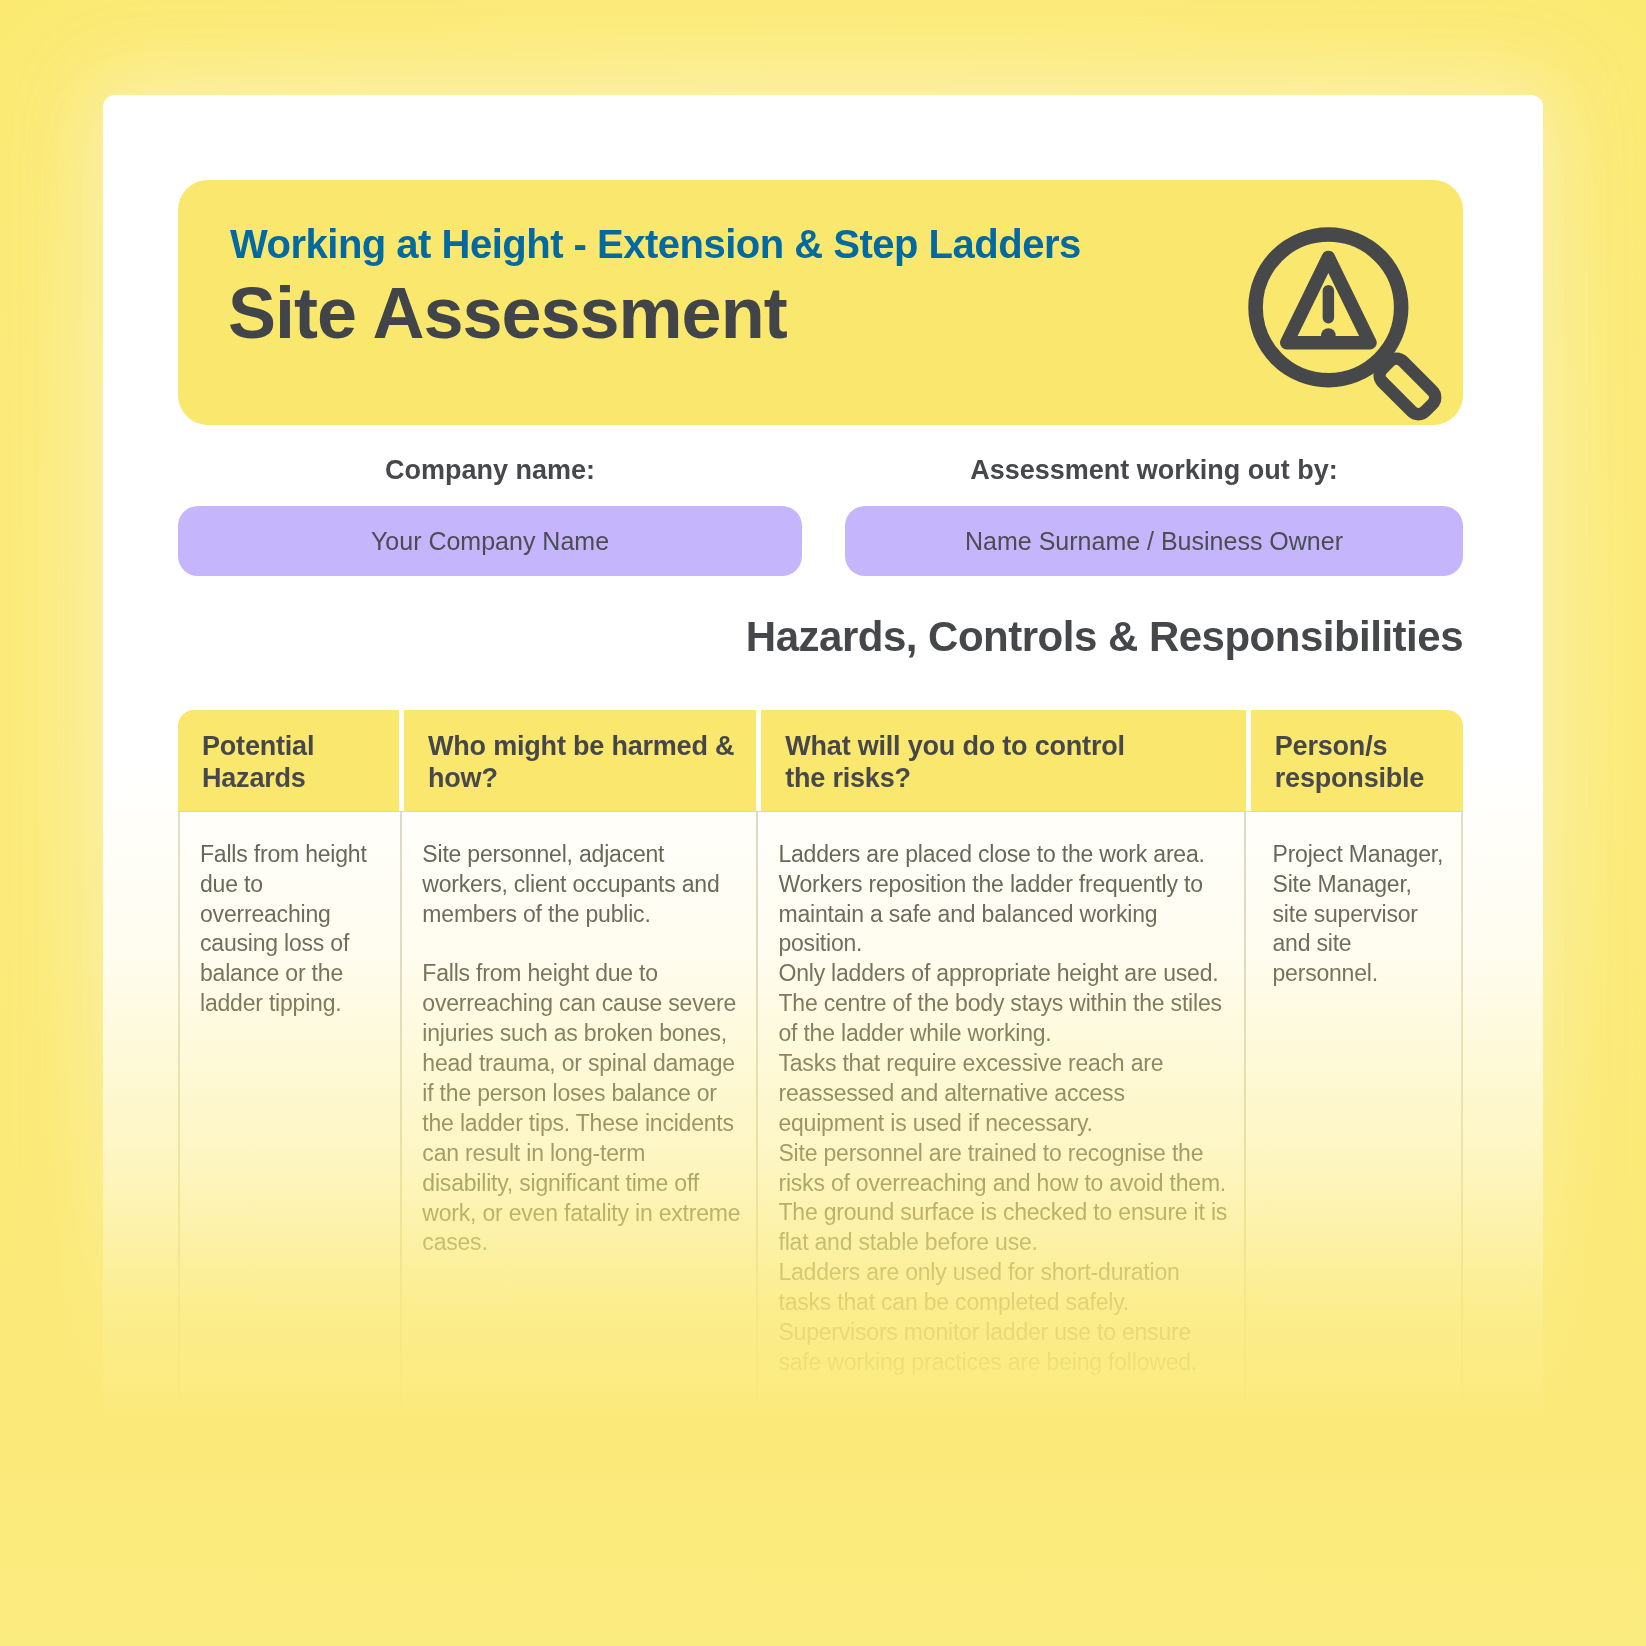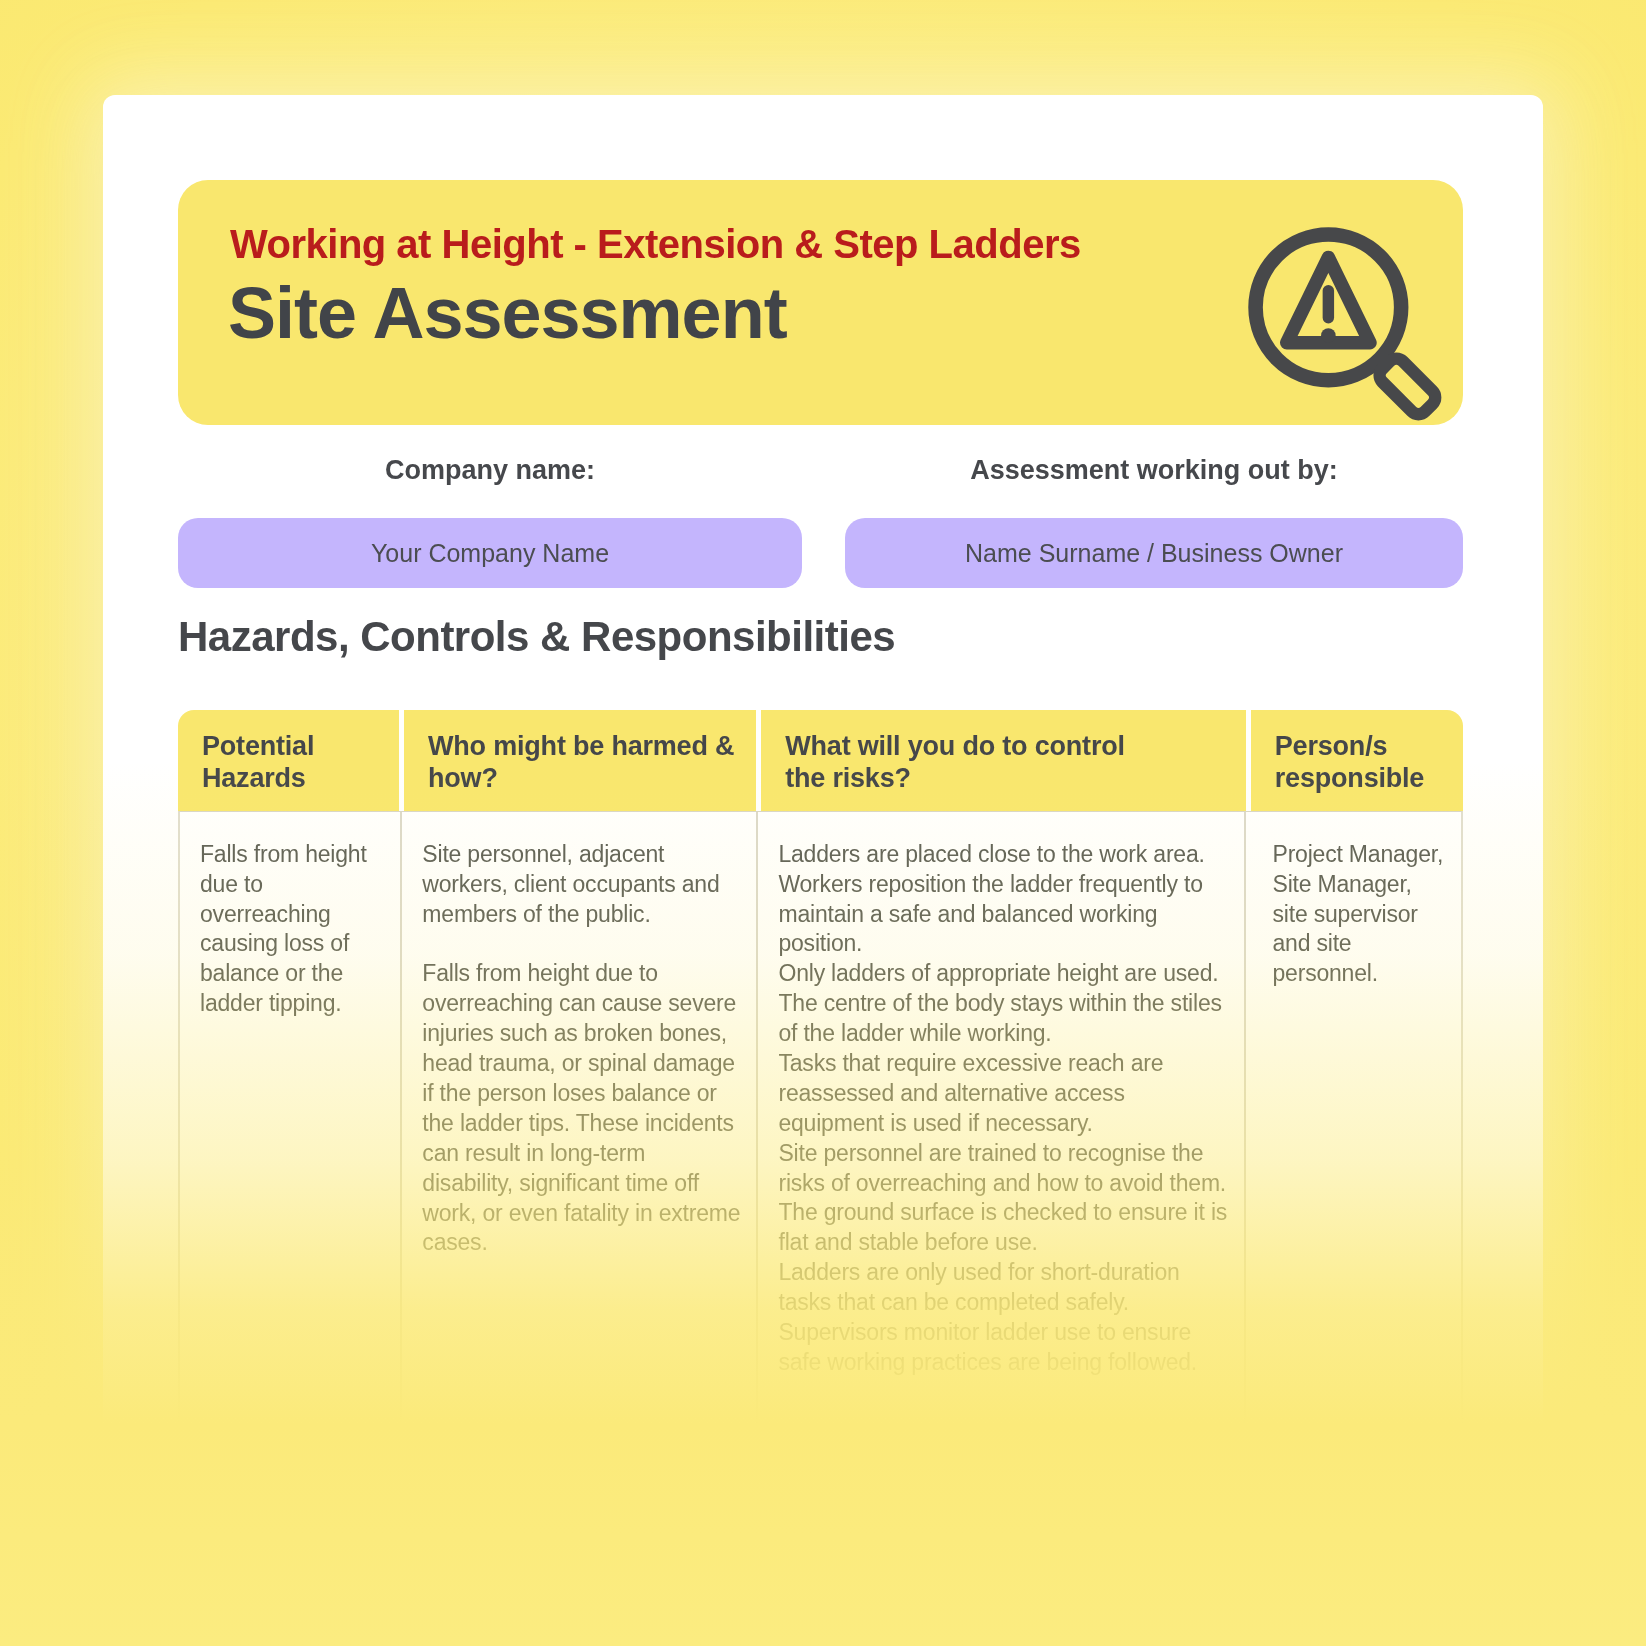--- a/index.html
+++ b/index.html
@@ -17,49 +17,49 @@
     box-shadow:0 0 80px 18px rgba(253,246,185,0.85), 0 18px 70px rgba(205,170,45,0.18);
   }
 
   
   .header-box{
     position:absolute;left:75px;top:85px;width:1285px;height:245px;
     background:#f9e76e;border-radius:30px;
   }
   .header-subtitle{
     position:absolute;left:52px;top:42px;
-    font-size:40px;font-weight:bold;color:#b91c1c;letter-spacing:-0.5px;
+    font-size:40px;font-weight:bold;color:#0369a1;letter-spacing:-0.5px;
   }
   .header-title{
     position:absolute;left:50px;top:92px;
     font-size:72px;font-weight:bold;color:#414449;letter-spacing:-1px;
   }
   .header-icon{position:absolute;right:14px;top:40px;}
 
   
   .fields-row{
     position:absolute;left:75px;top:360px;width:1285px;
     display:flex;justify-content:space-between;
   }
   .field{display:flex;flex-direction:column;align-items:center;}
   .field-1{width:624px;}
   .field-2{width:618px;}
   .field-label{
-    font-size:27px;font-weight:bold;color:#46484c;margin-bottom:32px;
+    font-size:27px;font-weight:bold;color:#46484c;margin-bottom:20px;
   }
   .field-pill{
     width:100%;height:70px;background:#c4b5fd;border-radius:20px;
     display:flex;align-items:center;justify-content:center;
     font-size:25px;color:#4b4d51;box-sizing:border-box;
   }
 
   
   .section-title{
     position:absolute;left:75px;top:518px;width:1285px;
-    text-align:left;font-size:42px;font-weight:bold;color:#45474b;letter-spacing:-0.5px;
+    text-align:right;font-size:42px;font-weight:bold;color:#45474b;letter-spacing:-0.5px;
   }
 
   
   .hz-table{position:absolute;left:75px;top:615px;width:1285px;}
   .thead{
     display:grid;grid-template-columns:17.2% 27.8% 38.1% 16.9%;
   }
   .th{
     background:#f9e76e;color:#45474a;font-weight:bold;
     font-size:27px;line-height:1.2;letter-spacing:-0.2px;

